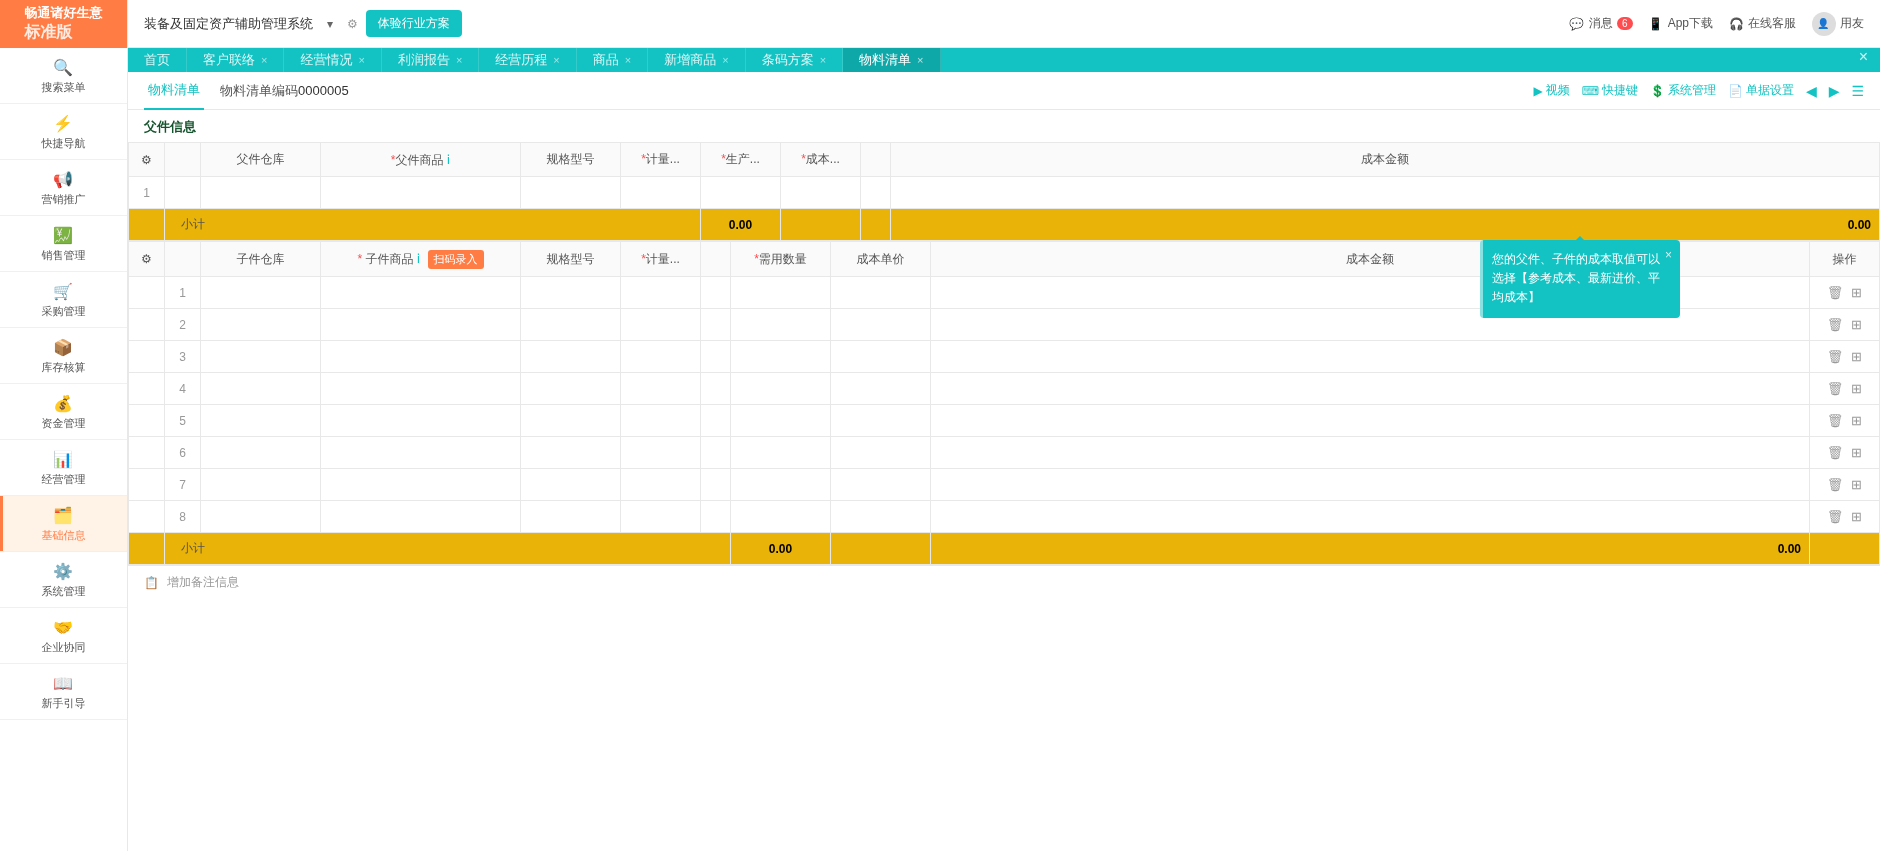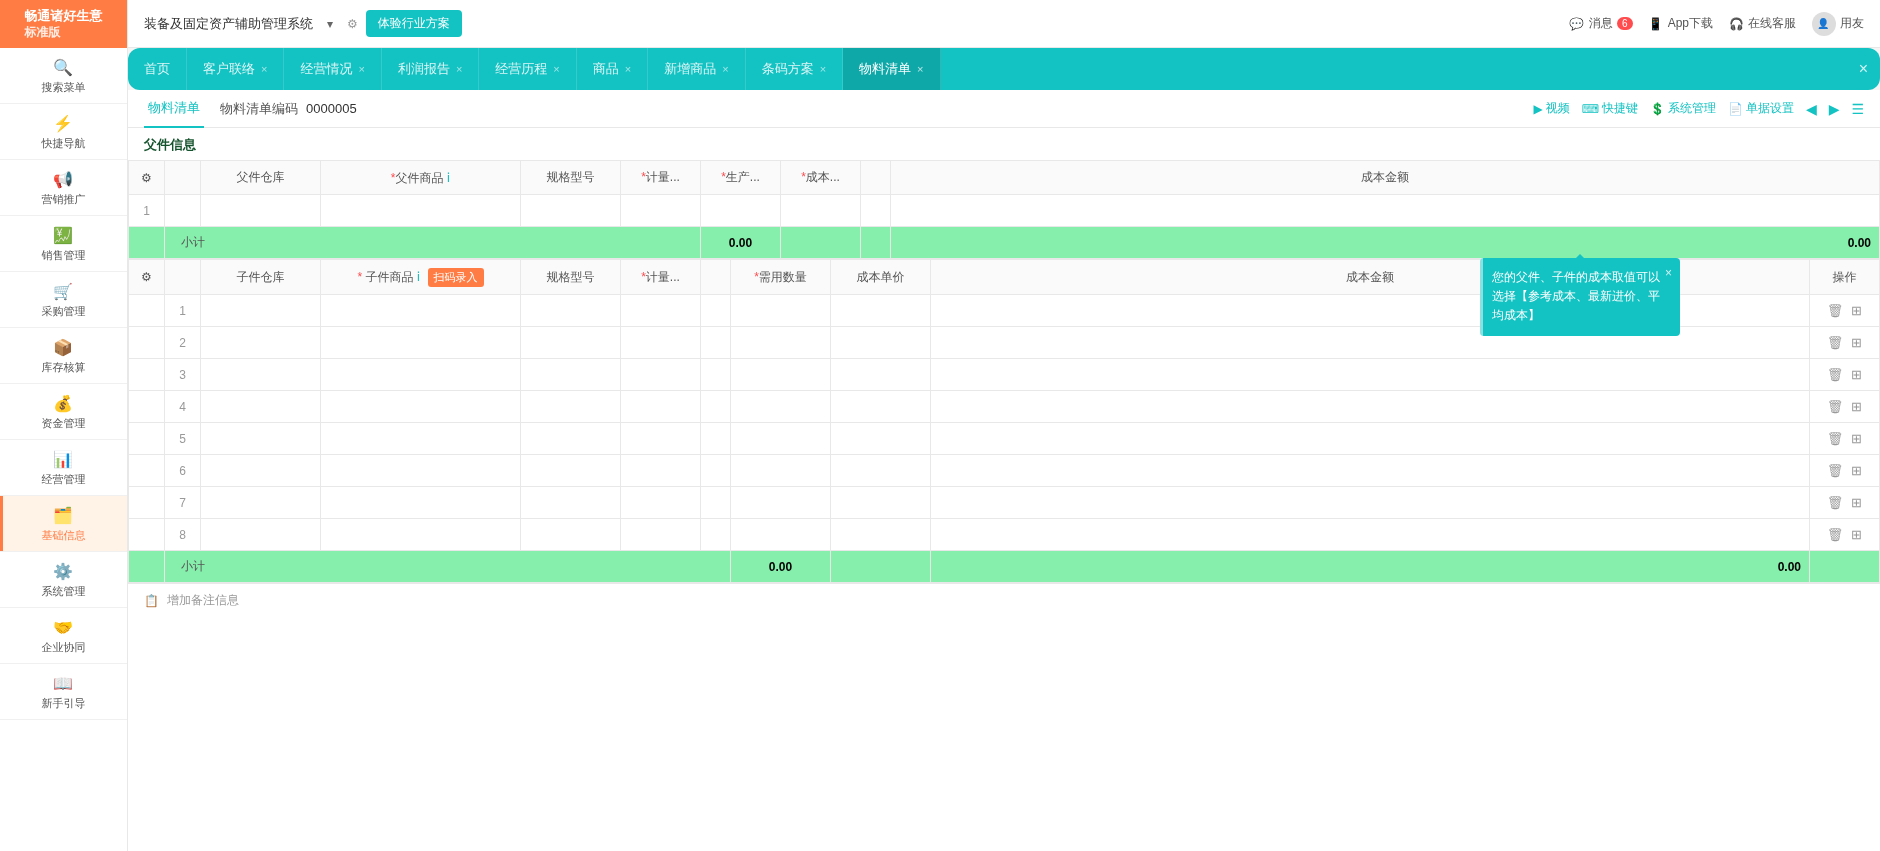--- a/index.html
+++ b/index.html
@@ -20,21 +20,21 @@
       display: flex;
       align-items: center;
       justify-content: center;
       color: #fff;
       font-size: 13px;
       font-weight: bold;
       padding: 0 8px;
       flex-shrink: 0;
     }
     .sidebar-logo-text { line-height: 1.3; text-align: left; }
-    .sidebar-logo-sub { font-size: 12px; color: rgba(255,255,255,0.85); }
+    .sidebar-logo-sub { font-size: 16px; color: rgba(255,255,255,0.85); }
     .sidebar-item {
       display: flex;
       flex-direction: column;
       align-items: center;
       padding: 10px 0 8px;
       cursor: pointer;
       color: #555;
       font-size: 11px;
       border-bottom: 1px solid #f0f0f0;
       transition: background 0.2s;
@@ -78,28 +78,26 @@
       cursor: pointer;
       font-size: 12px;
     }
     .topbar-right { display: flex; align-items: center; gap: 16px; color: #555; font-size: 12px; }
     .topbar-right-item { display: flex; align-items: center; gap: 4px; cursor: pointer; }
     .badge { background: #ff4d4f; color: #fff; border-radius: 8px; font-size: 10px; padding: 1px 4px; min-width: 16px; text-align: center; }
     .user-avatar { width: 24px; height: 24px; border-radius: 50%; background: #ddd; display: flex; align-items: center; justify-content: center; font-size: 10px; }
 
     
     .nav-tabs {
-      height: 42px;
+      height: 24px;
       background: #13c2c2;
       display: flex;
-      align-items: center;
       padding: 0 0;
       flex-shrink: 0;
       overflow-x: auto;
-      border-radius: 12px;
     }
     .nav-tab {
       height: 42px;
       padding: 0 16px;
       display: flex;
       align-items: center;
       color: rgba(255,255,255,0.85);
       cursor: pointer;
       font-size: 13px;
       white-space: nowrap;
@@ -125,21 +123,21 @@
       height: 38px;
       display: flex;
       align-items: center;
       padding: 0 4px;
       cursor: pointer;
       color: #333;
       font-size: 13px;
       border-bottom: 2px solid transparent;
     }
     .sub-header-tab.active { color: #13c2c2; border-bottom-color: #13c2c2; }
-    .sub-header-info { display: flex; align-items: center; gap: 8px; font-size: 13px; color: #555; }
+    .sub-header-info { display: flex; align-items: center; font-size: 13px; color: #555; }
     .sub-header-code { color: #333; }
     .sub-header-actions { margin-left: auto; display: flex; align-items: center; gap: 12px; color: #13c2c2; font-size: 12px; }
     .sub-header-actions span { cursor: pointer; display: flex; align-items: center; gap: 3px; }
 
     
     .page-body {
       background: #fff;
       flex: 1;
     }
 
@@ -170,21 +168,21 @@
       border: 1px solid #e8e8e8;
       padding: 6px 8px;
       text-align: center;
       height: 32px;
     }
     .data-table .row-num {
       color: #999;
       width: 36px;
     }
     .data-table .subtotal-row {
-      background: #86efac;
+      background: #eab308;
     }
     .data-table .subtotal-label {
       text-align: left;
       color: #555;
       padding-left: 16px;
     }
     .required-mark { color: #ff4d4f; }
     .col-settings { width: 36px; }
     .col-num { width: 36px; }
     .col-warehouse { width: 120px; }

